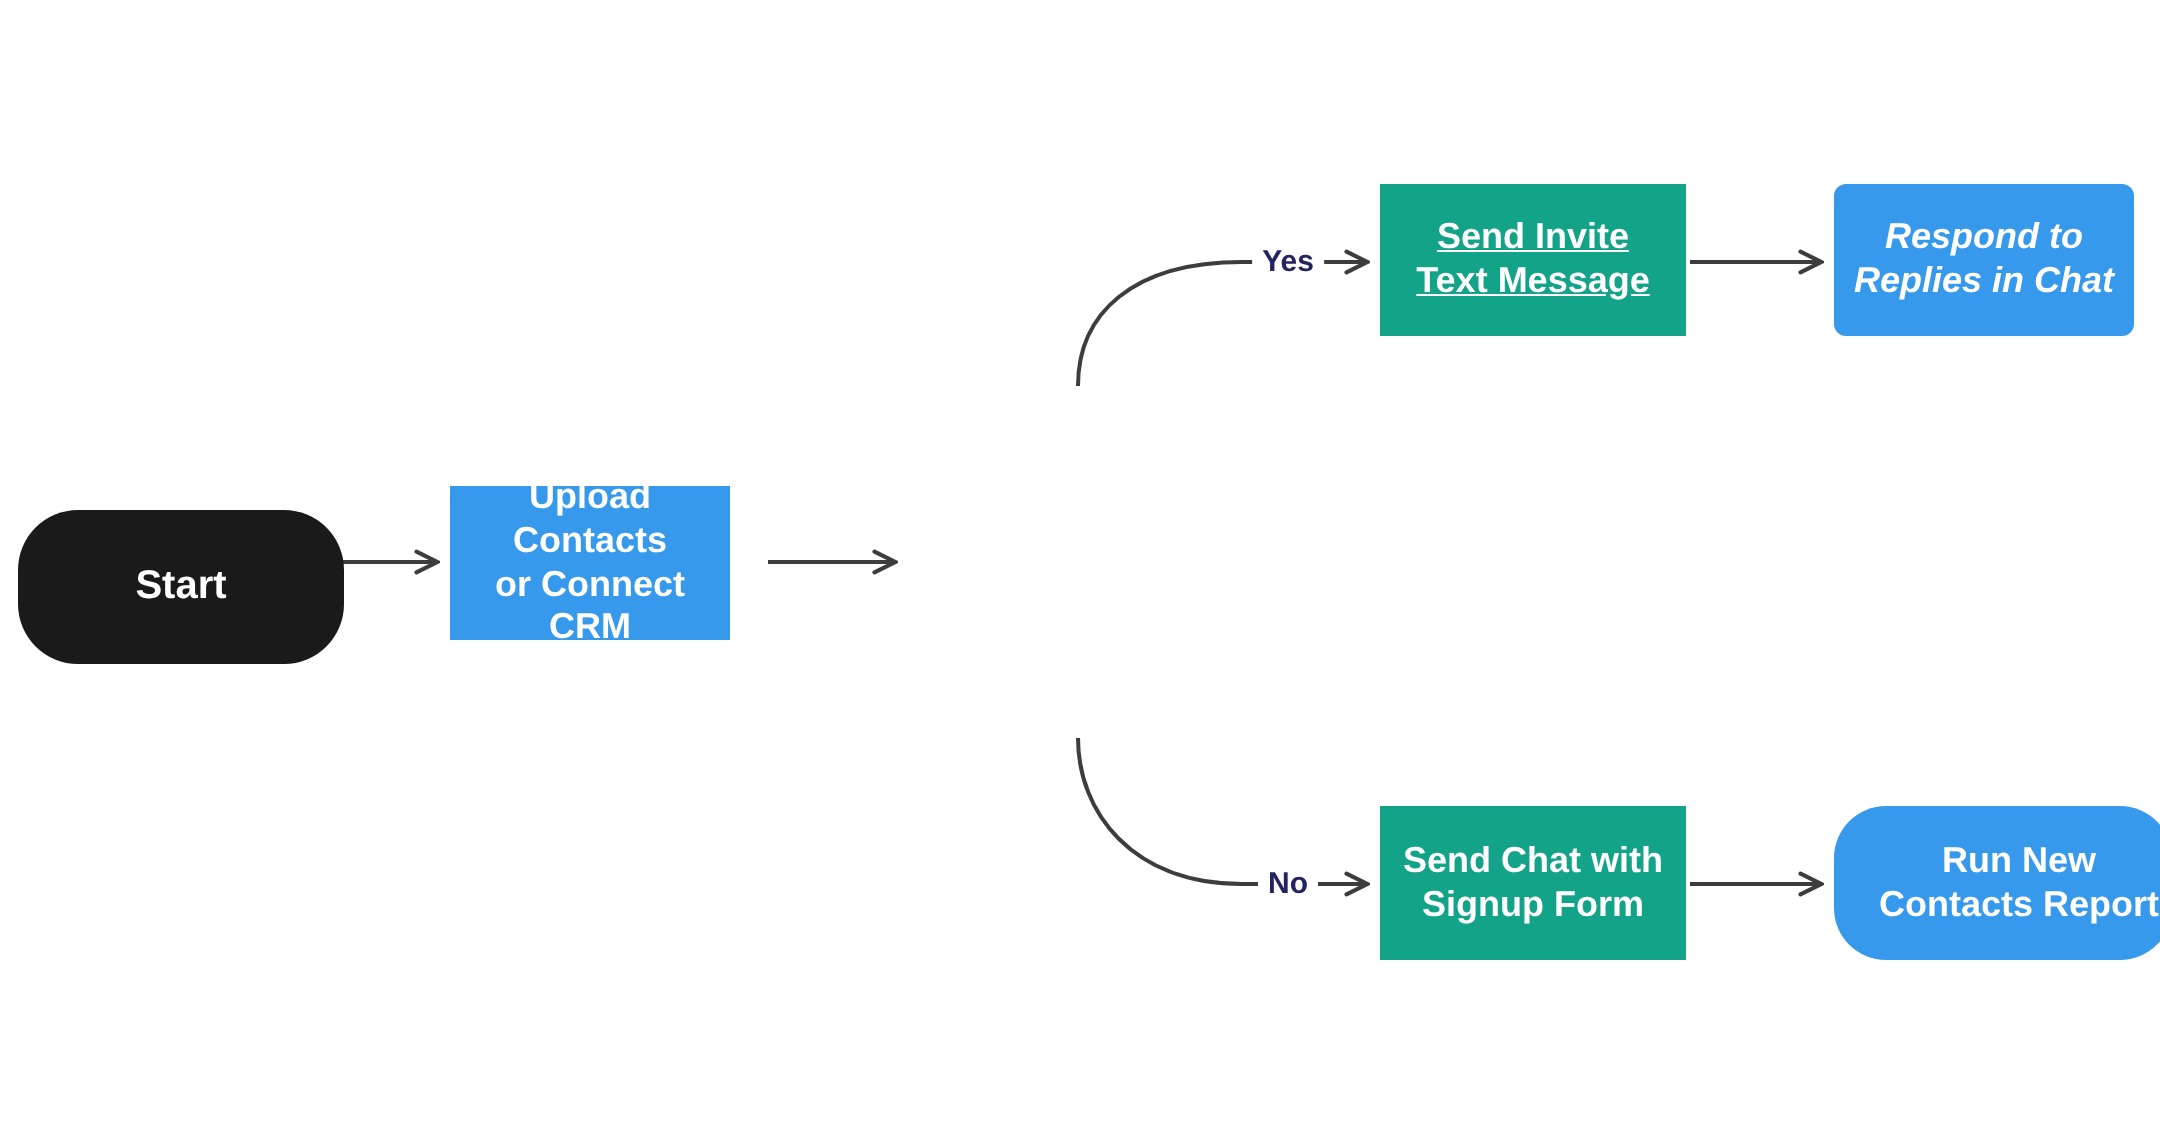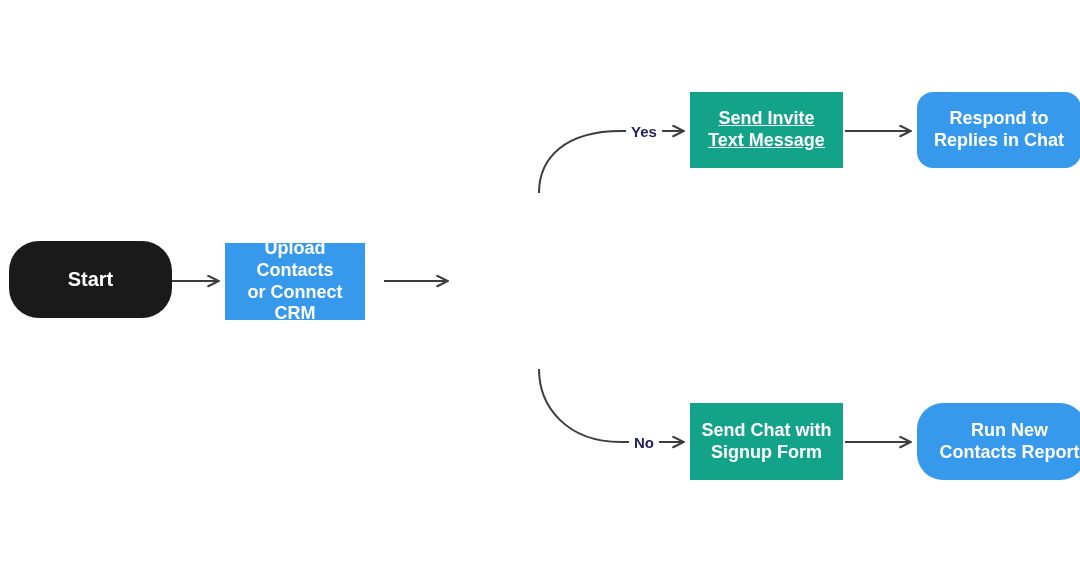--- a/index.html
+++ b/index.html
@@ -36,21 +36,21 @@
     align-items: center;
     justify-content: center;
     text-align: center;
     color: var(--node-text-color, #ffffff);
     font-weight: bold;
     font-size: 18px;
     line-height: 1.22;
     white-space: pre-line;
   }
   .node-start {
-    left: 9px; top: 241px;
+    left: 9px; top: 255px;
     width: 163px; height: 77px;
     border-radius: 30px;
     background: var(--start-node-color, #1a1a1a);
     font-size: 20px;
   }
   .node-upload {
     left: 225px; top: 243px;
     width: 140px; height: 77px;
     background: var(--process-blue, #3799ec);
   }
@@ -61,23 +61,24 @@
     clip-path: polygon(50% 0, 100% 50%, 50% 100%, 0 50%);
   }
   .node-invite {
     left: 690px; top: 92px;
     width: 153px; height: 76px;
     background: var(--action-green, #12a388);
     text-decoration: underline;
   }
   .node-respond {
     left: 917px; top: 92px;
-    width: 164px; height: 76px;
-    border-radius: 16px;
+    width: 150px; height: 76px;
+    border-radius: 6px;
     background: var(--process-blue, #3799ec);
+    font-style: italic;
   }
   .node-email {
     left: 690px; top: 403px;
     width: 153px; height: 77px;
     background: var(--action-green, #12a388);
   }
   .node-report {
     left: 917px; top: 403px;
     width: 153px; height: 77px;
     border-radius: 26px;

